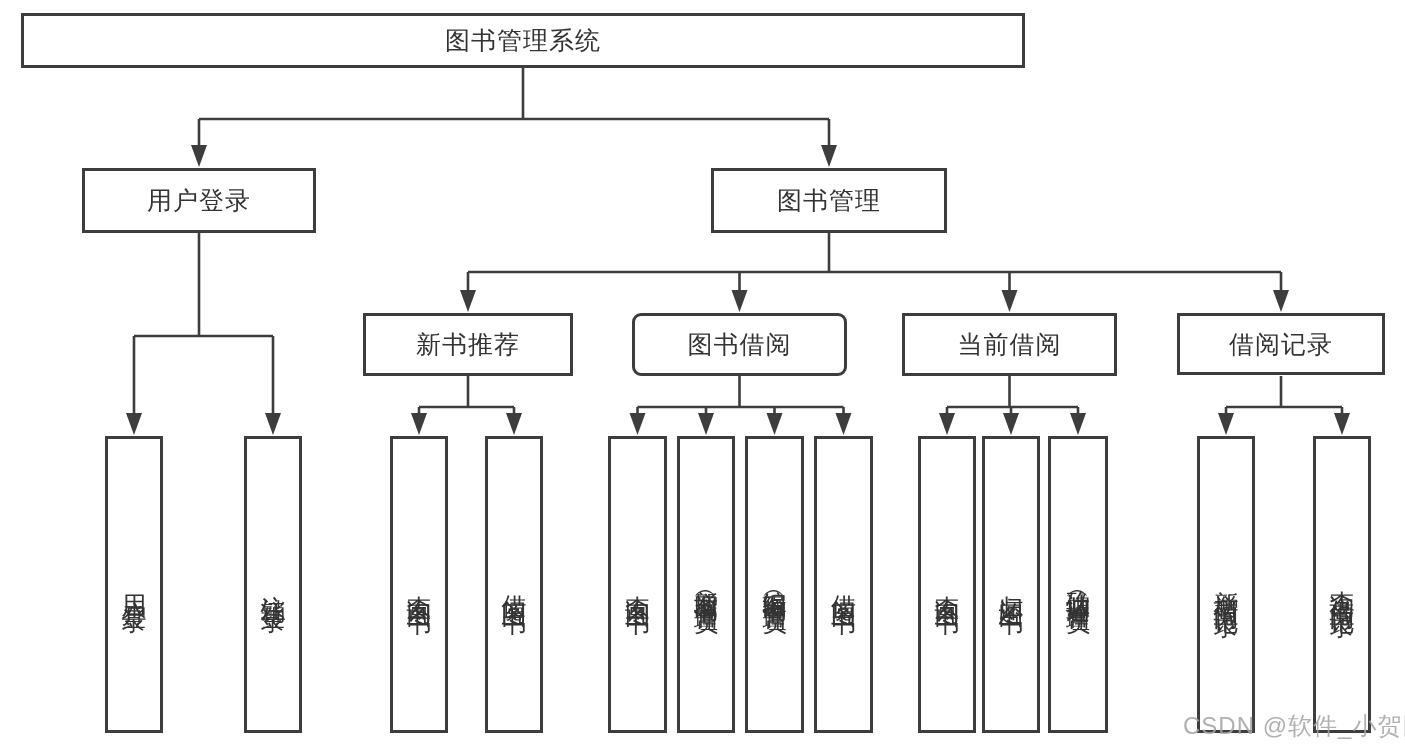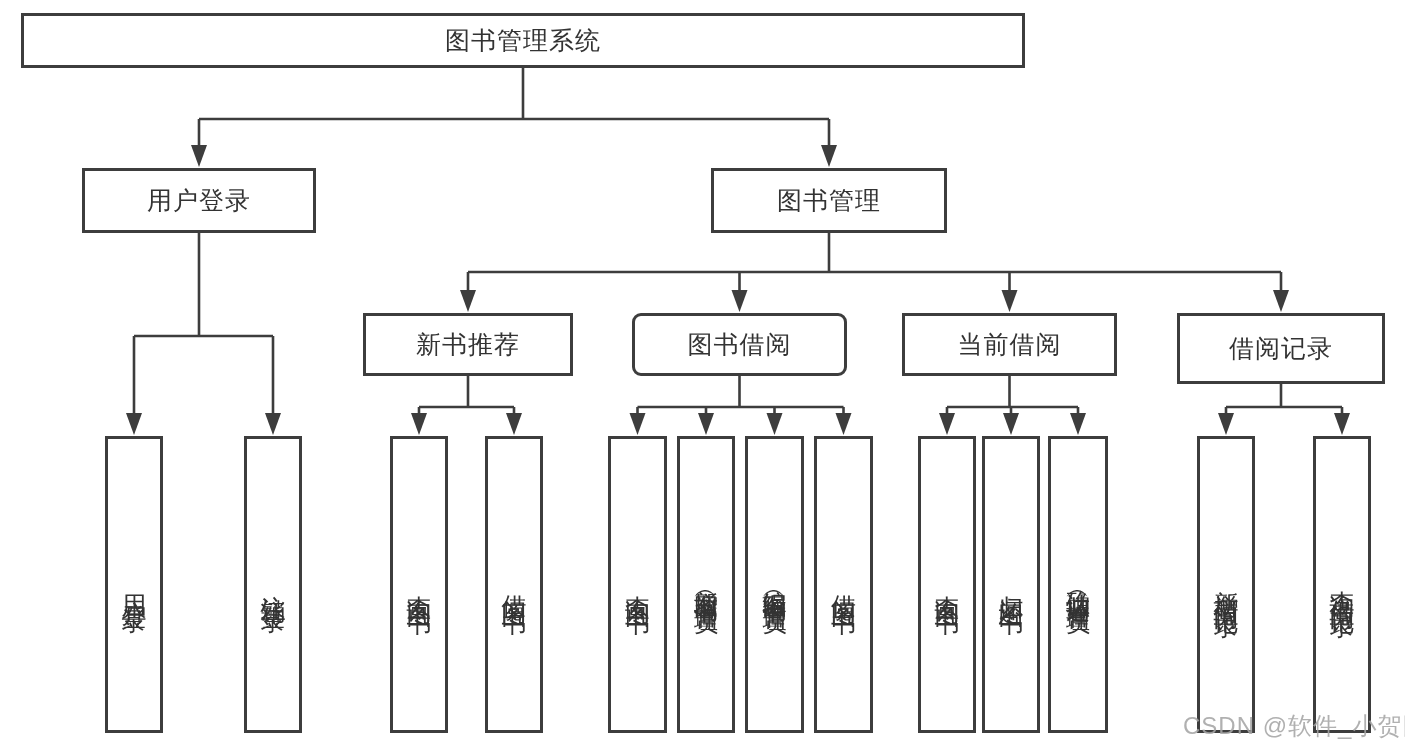--- a/index.html
+++ b/index.html
@@ -101,21 +101,21 @@
 
   <div class="box h" style="left:363px;top:313px;width:210px;height:63px;">
     <span>新书推荐</span>
   </div>
   <div class="box h" style="left:632px;top:313px;width:215px;height:63px;border-radius:9px;">
     <span>图书借阅</span>
   </div>
   <div class="box h" style="left:902px;top:313px;width:215px;height:63px;">
     <span>当前借阅</span>
   </div>
-  <div class="box h" style="left:1177px;top:313px;width:208px;height:71px;">
+  <div class="box h" style="left:1177px;top:313px;width:208px;height:62px;">
     <span>借阅记录</span>
   </div>
 
   <div class="box v" style="left:105px;top:436px;width:58px;height:297px;">
     <span>用户登录</span>
   </div>
   <div class="box v" style="left:244px;top:436px;width:58px;height:297px;">
     <span>注销登录</span>
   </div>
 

